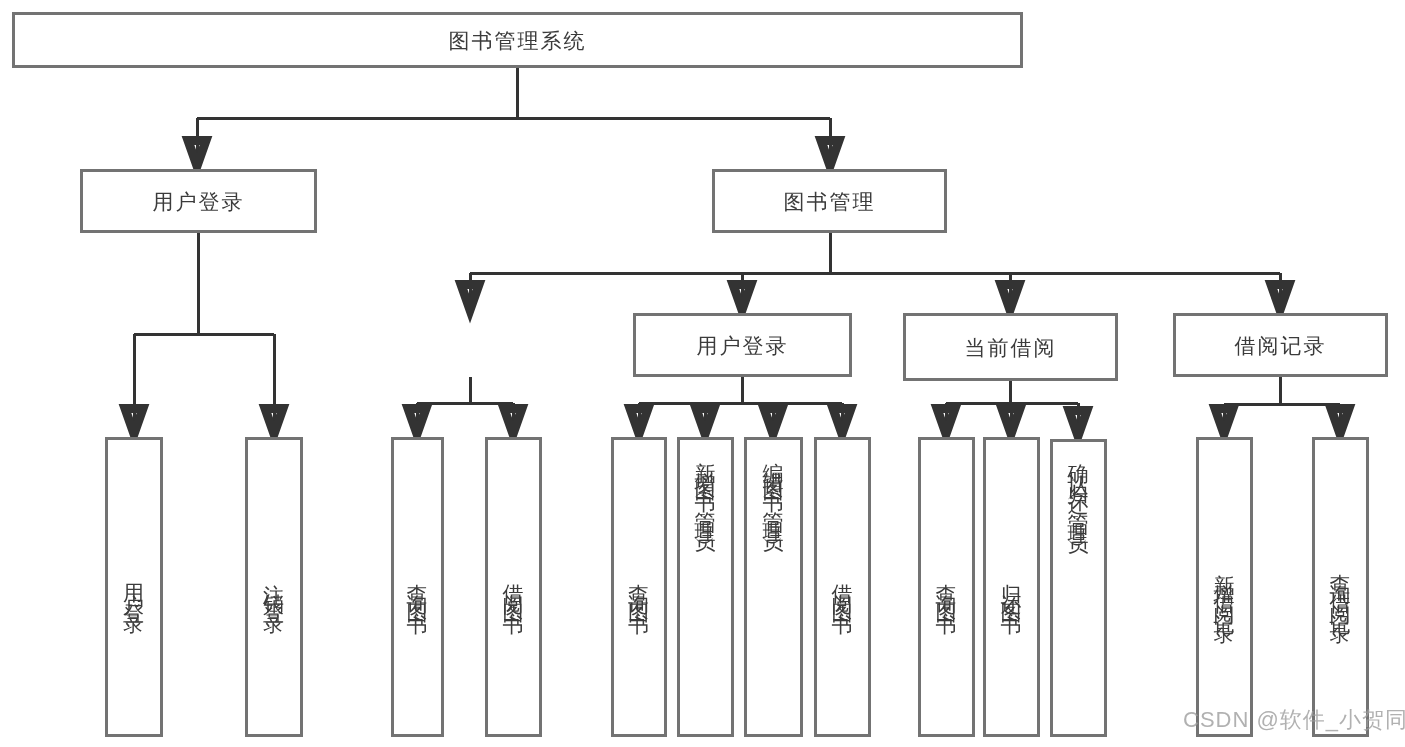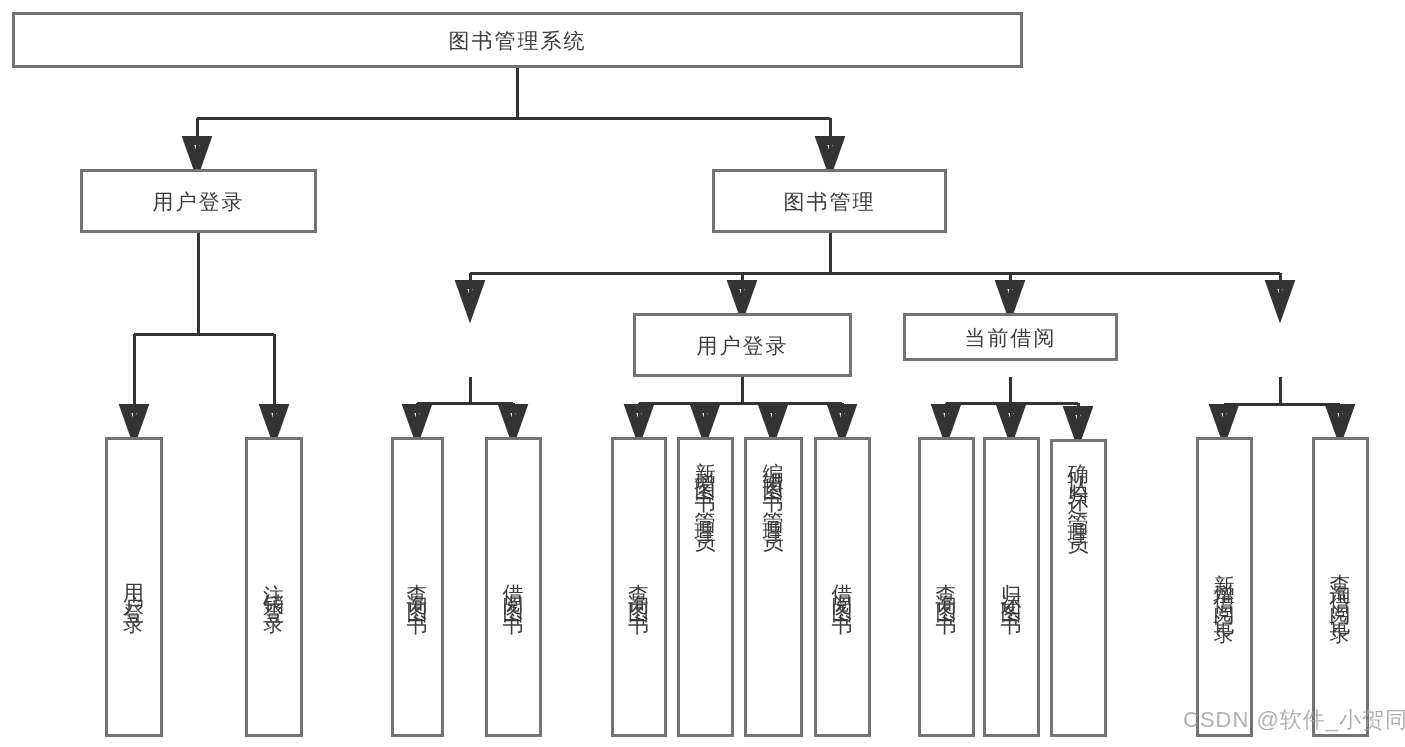--- a/index.html
+++ b/index.html
@@ -111,21 +111,22 @@
       <path d="M1340,404 V434" marker-end="url(#arrow)"></path>
     </g>
   </svg>
 
   <div class="box h" style="left:12px;top:12px;width:1011px;height:56px">图书管理系统</div>
 
   <div class="box h" style="left:80px;top:169px;width:237px;height:64px">用户登录</div>
   <div class="box h" style="left:712px;top:169px;width:235px;height:64px">图书管理</div>
 
   <div class="box h" style="left:633px;top:313px;width:219px;height:64px">用户登录</div>
-  <div class="box h" style="left:903px;top:313px;width:215px;height:48px">当前借阅</div>
+  <div class="box h" style="left:903px;top:313px;width:215px;height:68px">当前借阅</div>
+  <div class="box h" style="left:1173px;top:313px;width:215px;height:64px">借阅记录</div>
 
   <div class="box v" style="left:105px;top:437px;width:58px;height:300px">用户登录</div>
   <div class="box v" style="left:245px;top:437px;width:58px;height:300px">注销登录</div>
 
   <div class="box v" style="left:391px;top:437px;width:53px;height:300px">查询图书</div>
   <div class="box v" style="left:485px;top:437px;width:57px;height:300px">借阅图书</div>
 
   <div class="box v" style="left:611px;top:437px;width:56px;height:300px">查询图书</div>
   <div class="box v top" style="left:677px;top:437px;width:57px;height:300px">新增图书（管理员）</div>
   <div class="box v top" style="left:744px;top:437px;width:59px;height:300px">编辑图书（管理员）</div>

